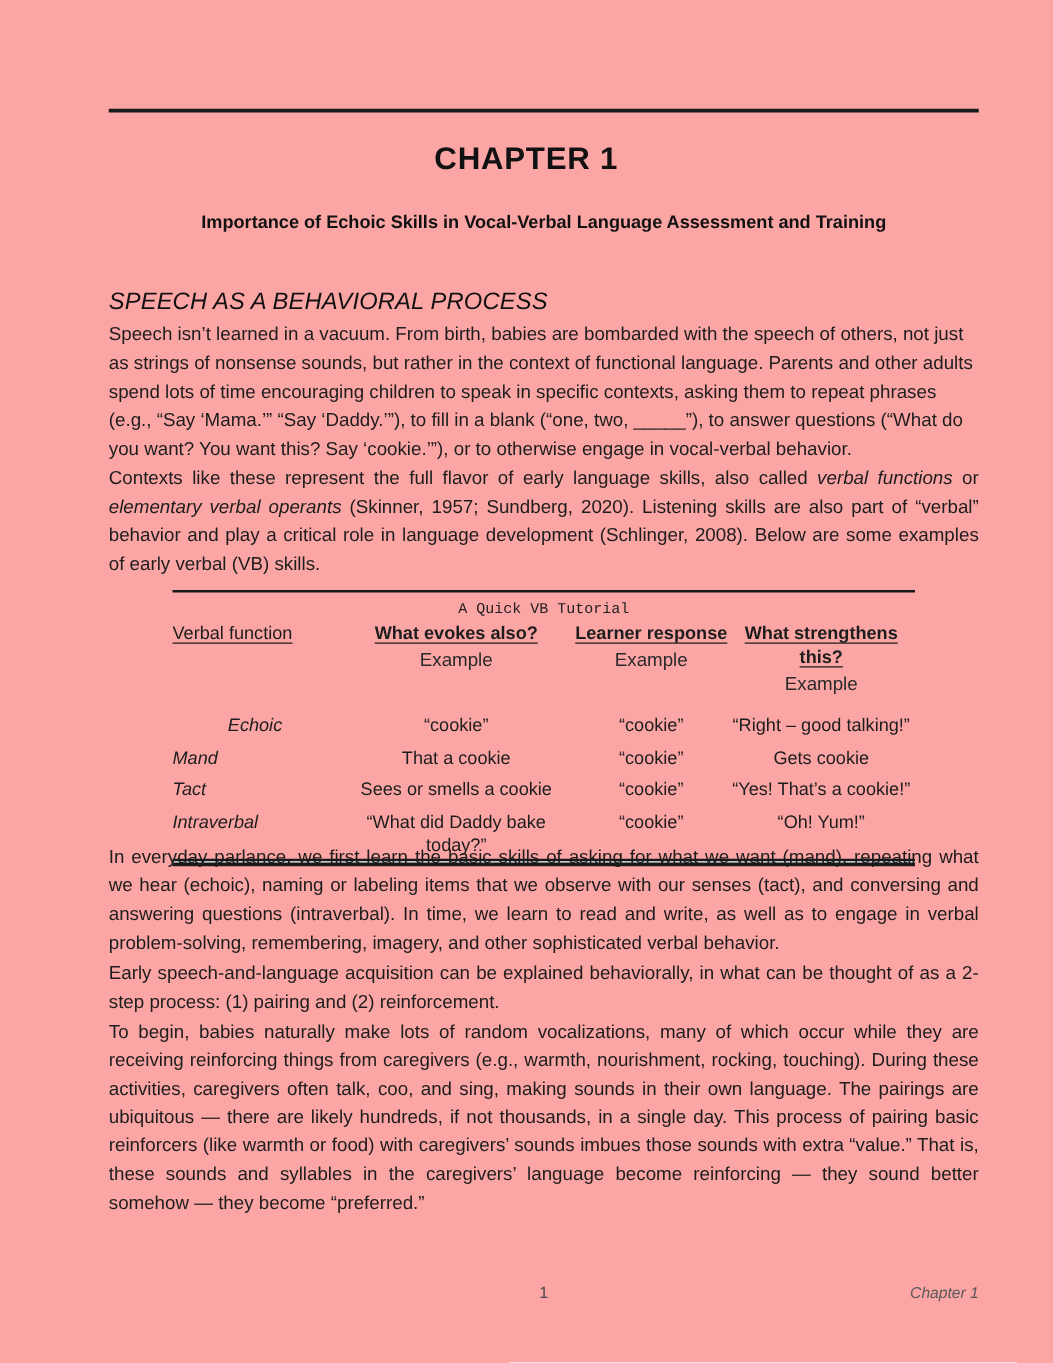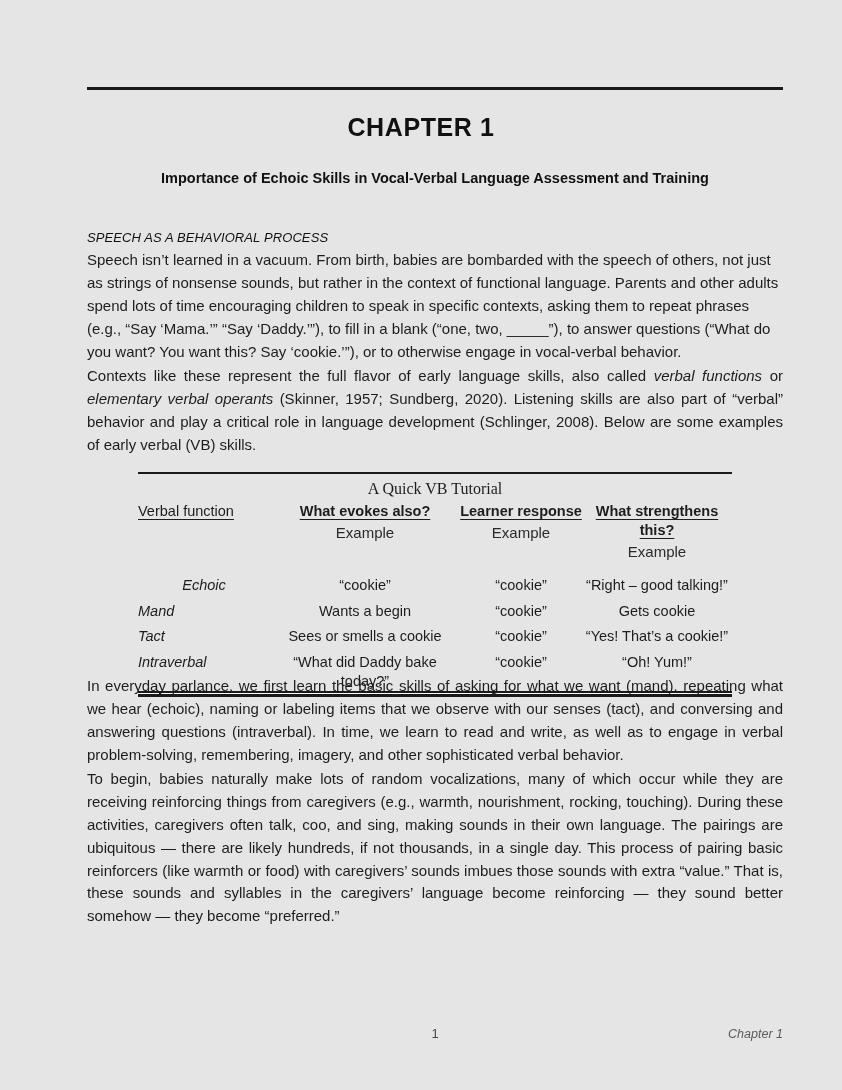--- a/index.html
+++ b/index.html
@@ -5,21 +5,21 @@
   html, body {
     margin: 0;
     padding: 0;
     background: #ffffff;
   }
 
   .page {
     position: relative;
     width: 842px;
     height: 1090px;
-    background: #e5e5e5;
+    background: #fca5a5;
     overflow: hidden;
     font-family: "Liberation Sans Narrow", "Liberation Sans", sans-serif;
     color: #1a1a1a;
   }
 
   
   .top-rule {
     position: absolute;
     left: 87px;
     top: 87px;
@@ -58,21 +58,21 @@
   .content {
     position: absolute;
     left: 87px;
     top: 230px;
     width: 696px;
   }
 
   .section-heading {
     font-family: "Liberation Sans", sans-serif;
     font-style: italic;
-    font-size: 13px;
+    font-size: 19px;
     letter-spacing: 0.1px;
     color: #111111;
     margin: 0 0 3px 0;
     line-height: 1.25;
   }
 
   p.body-para {
     margin: 0;
     font-size: 15px;
     line-height: 1.53;
@@ -110,22 +110,22 @@
     width: 100%;
     height: 3px;
     background: #1a1a1a;
     border-top: 1px solid #ffffff;
     box-shadow: 0 -2px 0 0 #1a1a1a;
     margin-top: 2px;
   }
 
   .table-caption {
     text-align: center;
-    font-family: Liberation Serif, serif;
-    font-size: 16px;
+    font-family: Liberation Mono, monospace;
+    font-size: 12px;
     color: #1d1d1d;
     padding: 6px 0 4px 0;
   }
 
   table.vb-table {
     width: 100%;
     border-collapse: collapse;
     font-size: 14.5px;
     color: #1d1d1d;
   }
@@ -270,21 +270,21 @@
       </thead>
       <tbody>
         <tr class="data-row first">
           <td class="c-1">Echoic</td>
           <td class="c-2">“cookie”</td>
           <td class="c-3">“cookie”</td>
           <td class="c-4">“Right – good talking!”</td>
         </tr>
         <tr class="data-row">
           <td class="c-1">Mand</td>
-          <td class="c-2">Wants a begin</td>
+          <td class="c-2">That a cookie</td>
           <td class="c-3">“cookie”</td>
           <td class="c-4">Gets cookie</td>
         </tr>
         <tr class="data-row">
           <td class="c-1">Tact</td>
           <td class="c-2">Sees or smells a cookie</td>
           <td class="c-3">“cookie”</td>
           <td class="c-4">“Yes! That’s a cookie!”</td>
         </tr>
         <tr class="data-row">
@@ -295,20 +295,21 @@
         </tr>
       </tbody>
     </table>
 
     <div class="rule-bottom"></div>
   </div>
 
   <div class="content-lower">
     <p class="body-para">In everyday parlance, we first learn the basic skills of asking for what we want (mand), repeating what we hear (echoic), naming or labeling items that we observe with our senses (tact), and conversing and answering questions (intraverbal). In time, we learn to read and write, as well as to engage in verbal problem-solving, remembering, imagery, and other sophisticated verbal behavior.</p>
 
+    <p class="body-para">Early speech-and-language acquisition can be explained behaviorally, in what can be thought of as a 2-step process: (1) pairing and (2) reinforcement.</p>
 
     <p class="body-para">To begin, babies naturally make lots of random vocalizations, many of which occur while they are receiving reinforcing things from caregivers (e.g., warmth, nourishment, rocking, touching). During these activities, caregivers often talk, coo, and sing, making sounds in their own language. The pairings are ubiquitous — there are likely hundreds, if not thousands, in a single day. This process of pairing basic reinforcers (like warmth or food) with caregivers’ sounds imbues those sounds with extra “value.” That is, these sounds and syllables in the caregivers’ language become reinforcing — they sound better somehow — they become “preferred.”</p>
   </div>
 
   <div class="footer">
     <div class="page-number">1</div>
     <div class="footer-chapter">Chapter 1</div>
   </div>
 
 </div>

